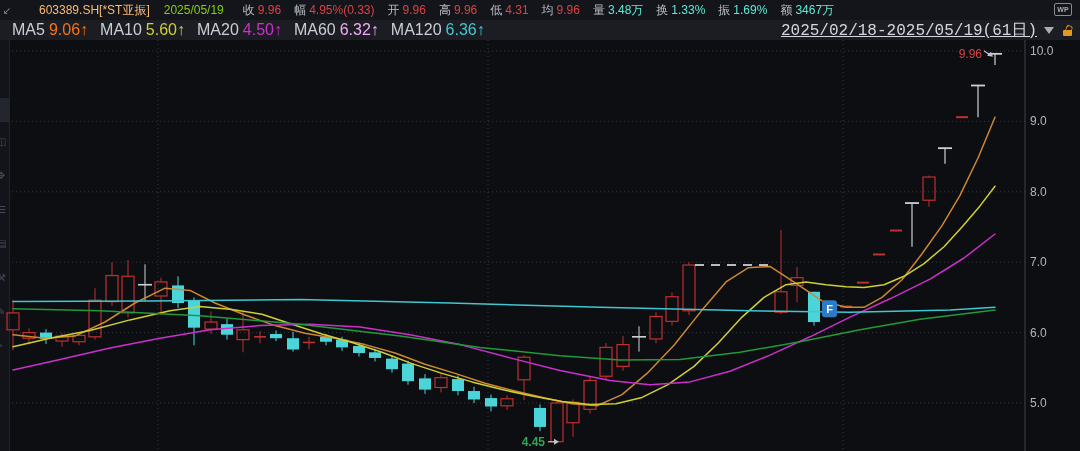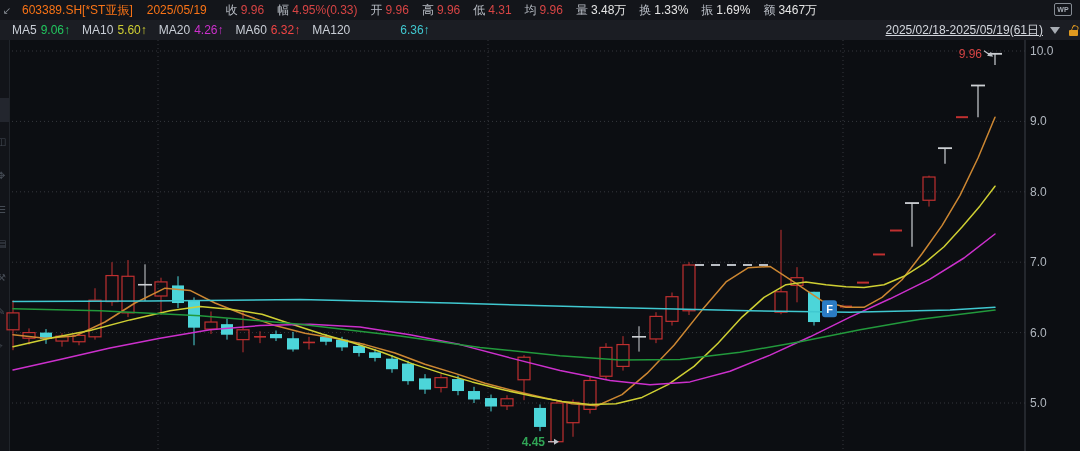--- a/index.html
+++ b/index.html
@@ -3,35 +3,35 @@
 <meta charset="utf-8">
 <style>
   html,body{margin:0;padding:0;background:#07080a;}
   *{box-sizing:border-box;}
   #app{position:relative;width:1080px;height:451px;overflow:hidden;
        font-family:"Liberation Sans","DejaVu Sans",sans-serif;background:#0c0e12;}
   
   #row1{position:absolute;left:0;top:0;width:1080px;height:20px;background:#13151a;
         display:flex;align-items:center;font-size:12px;color:#c3c8cf;white-space:nowrap;}
   #row1 .cursor{color:#8a9098;font-size:10px;margin-left:3px;width:14px;}
-  #row1 .sym{color:#f97316;margin-left:5px;}
-  #row1 .date{color:#f97316;margin-left:14px;margin-right:6px;}
+  #row1 .sym{color:#fdba74;margin-left:22px;}
+  #row1 .date{color:#84cc16;margin-left:14px;margin-right:6px;}
   .hfield{display:inline-flex;align-items:baseline;margin-left:13px;}
   .hfield .lab{color:#b9bec6;margin-right:3px;}
   .hfield .val.up{color:#d64444;}
-  .hfield .val.plain{color:#e5e5e5;text-align:right;}
+  .hfield .val.plain{color:#5eead4;text-align:right;}
   #wpicon{position:absolute;right:8px;top:3px;width:18px;height:13px;border:1px solid #868c94;
           border-radius:2px;color:#a7adb5;font-size:7px;font-weight:bold;line-height:11px;
           text-align:center;letter-spacing:0;}
   
   #row2{position:absolute;left:0;top:20px;width:1080px;height:20px;background:#1b1d23;
-        display:flex;align-items:center;font-size:12px;white-space:nowrap;}
+        display:flex;align-items:center;font-size:16px;white-space:nowrap;}
   .maitem{display:inline-flex;align-items:baseline;margin-left:12px;}
   .maitem .lab{color:#c9ced6;margin-right:4px;}
-  #row2 .right{position:absolute;right:0;top:0;height:20px;display:flex;align-items:center;}
+  #row2 .right{position:absolute;right:6px;top:0;height:20px;display:flex;align-items:center;font-family:Liberation Mono, monospace;}
   #range{color:#d3d7dd;text-decoration:underline;cursor:pointer;}
   #tri{width:0;height:0;border-left:5px solid transparent;border-right:5px solid transparent;
        border-top:7px solid #a8adb4;margin-left:7px;}
   #lock{margin-left:8px;position:relative;width:12px;height:13px;}
   #lock .body{position:absolute;left:1px;top:6px;width:9px;height:6px;background:#e09a20;border-radius:1px;}
   #lock .shackle{position:absolute;left:3px;top:0px;width:7px;height:6px;border:1.6px solid #e09a20;
        border-bottom:none;border-radius:5px 5px 0 0;transform:rotate(18deg);transform-origin:left bottom;}
   
   #strip{position:absolute;left:0;top:40px;width:10px;height:411px;background:#121419;
          border-right:1px solid #20242a;overflow:hidden;}
@@ -80,33 +80,33 @@
         </span><span class="hfield">
           <span class="lab">额</span>
           <span class="val plain">3467万</span>
         </span></span>
     <span id="wpicon">WP</span>
   </div>
 
   <div id="row2">
     <span id="maitems"><span class="maitem">
           <span class="lab">MA5</span>
-          <span style="color: #22c55e;">9.06↑</span>
+          <span style="color: #f97316;">9.06↑</span>
         </span><span class="maitem">
           <span class="lab">MA10</span>
           <span style="color: rgb(207, 207, 51);">5.60↑</span>
         </span><span class="maitem">
           <span class="lab">MA20</span>
-          <span style="color: rgb(204, 48, 204);">4.26↑</span>
+          <span style="color: rgb(204, 48, 204);">4.50↑</span>
         </span><span class="maitem">
           <span class="lab">MA60</span>
-          <span style="color: #ef4444;">6.32↑</span>
+          <span style="color: #f0abfc;">6.32↑</span>
         </span><span class="maitem">
           <span class="lab">MA120</span>
-          <span style="color: rgb(64, 200, 208); margin-left: 46px;">6.36↑</span>
+          <span style="color: rgb(64, 200, 208);">6.36↑</span>
         </span></span>
     <span class="right">
       <span id="range">2025/02/18-2025/05/19(61日)</span>
       <span id="tri"></span>
       <span id="lock">
           <span class="shackle"></span>
           <span class="body"></span>
         </span>
     </span>
   </div>

